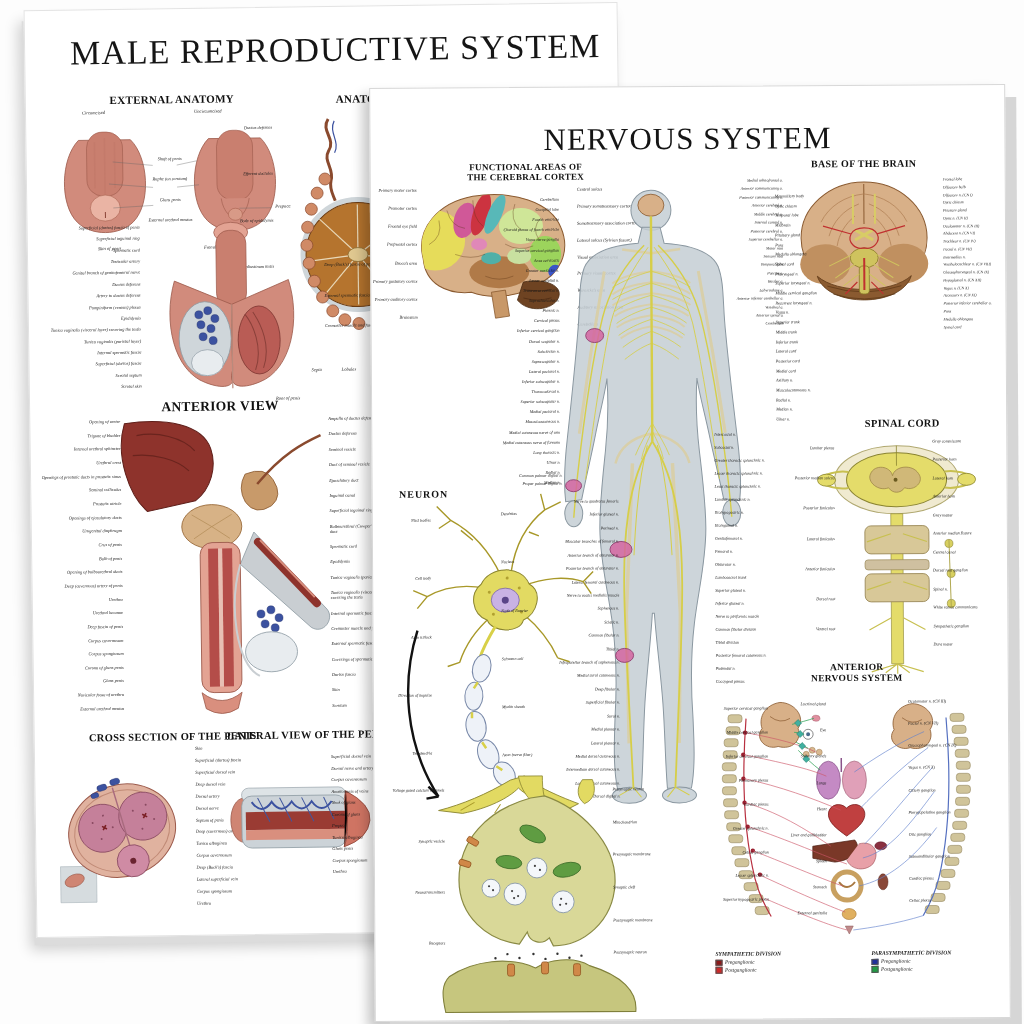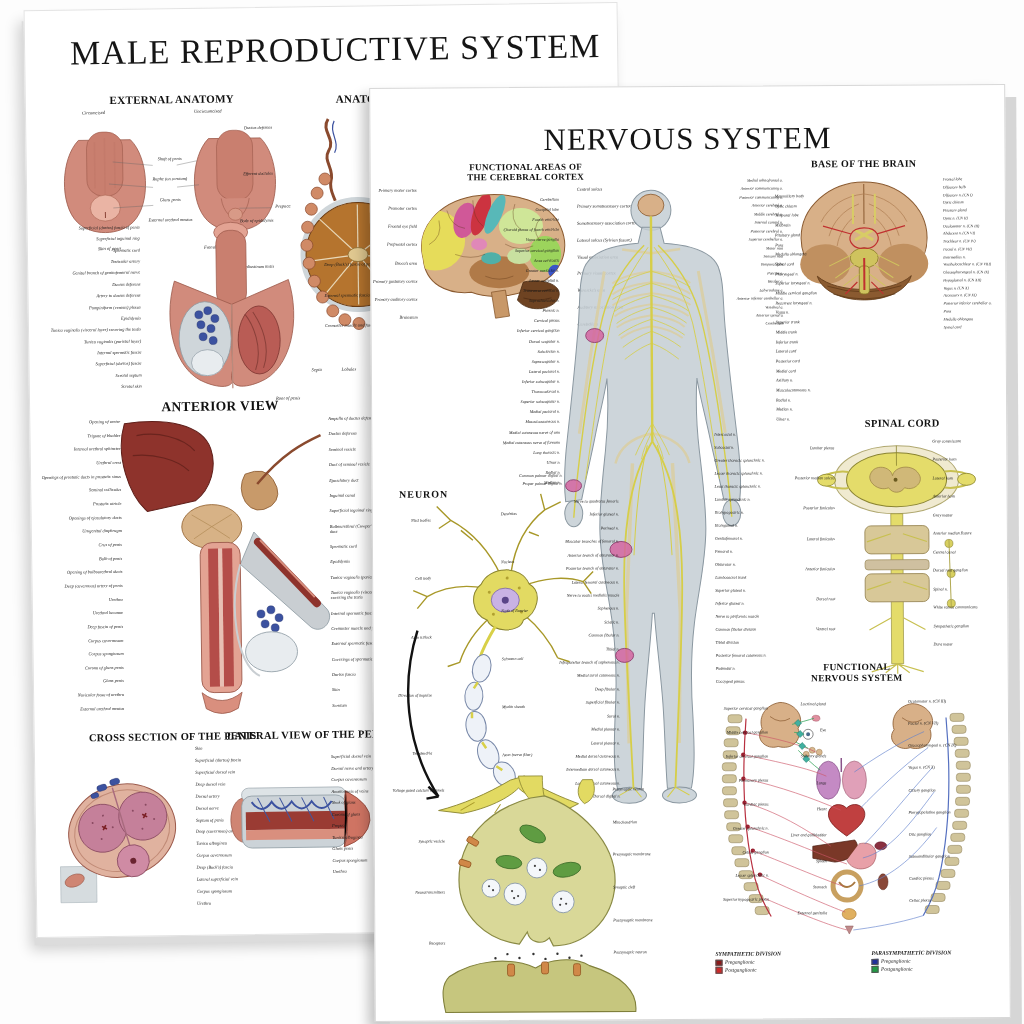--- a/index.html
+++ b/index.html
@@ -740,21 +740,21 @@
     <div class="lc f41" style="left:238px;top:700px;width:82px;height:168px;">
         <span>Presynaptic neuron</span>
         <span>Mitochondrion</span>
         <span>Presynaptic membrane</span>
         <span>Synaptic cleft</span>
         <span>Postsynaptic membrane</span>
         <span>Postsynaptic neuron</span>
       </div>
 
     <div class="h" style="left:408px;top:576px;width:150px;font-size:9.5px;line-height:1.15;">
-      <div>FUNCTIONAL</div>
+      <div>ANTERIOR</div>
       <div>NERVOUS SYSTEM</div>
     </div>
     <svg style="left:322px;top:602px;" width="300" height="256" viewBox="0 0 300 256">
       <g fill="#d0c49a" stroke="#94875f" stroke-width=".6">
         <rect x="32" y="26" width="14" height="8" rx="3"></rect>
           <rect x="30" y="38" width="14" height="8" rx="3"></rect>
         <rect x="28" y="50" width="14" height="8" rx="3"></rect>
           <rect x="27" y="62" width="14" height="8" rx="3"></rect>
         <rect x="26" y="74" width="14" height="8" rx="3"></rect>
           <rect x="26" y="86" width="14" height="8" rx="3"></rect>

